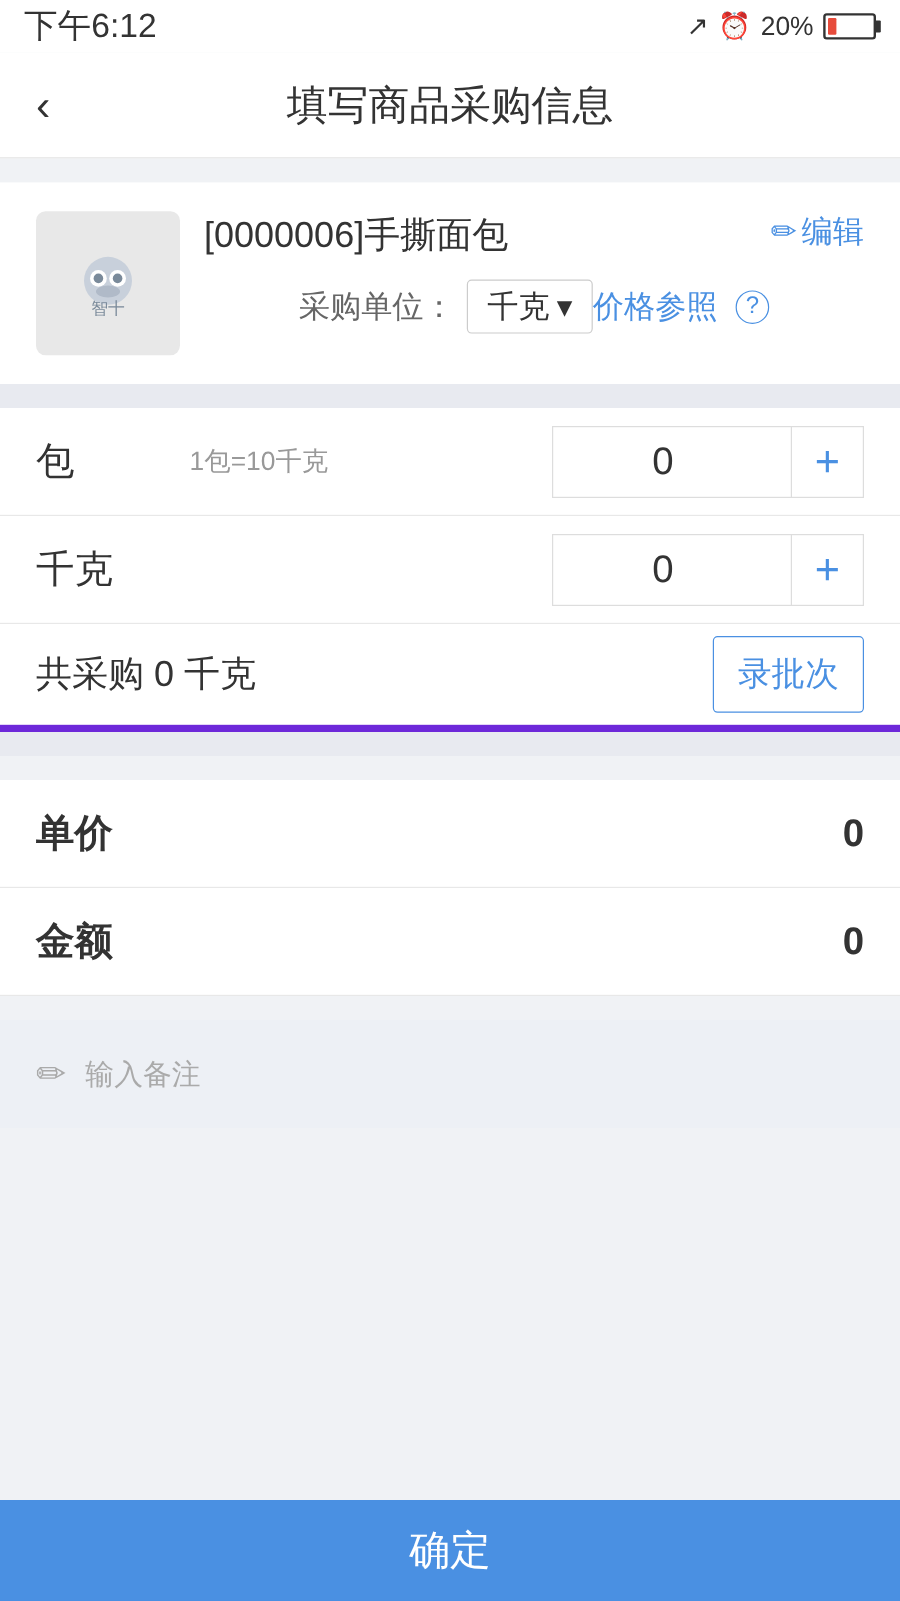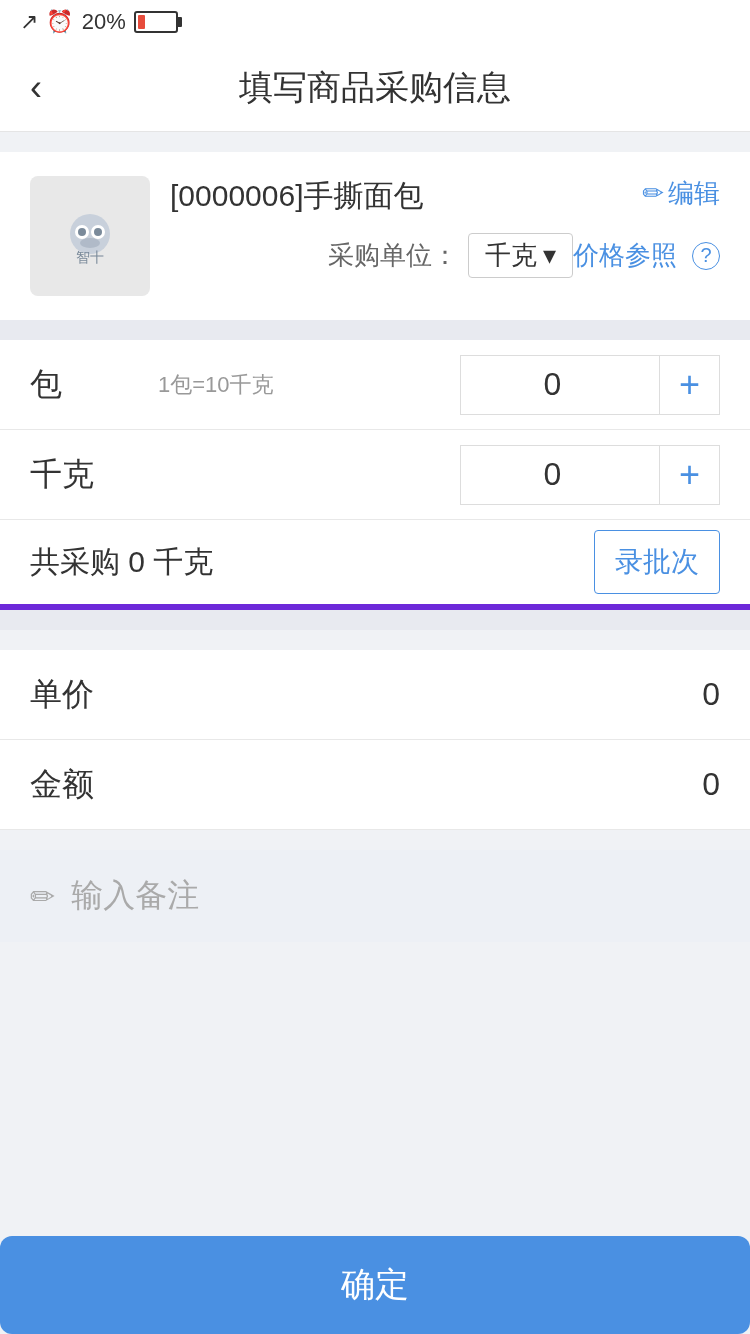--- a/index.html
+++ b/index.html
@@ -110,21 +110,21 @@
       display: flex;
       align-items: center;
       gap: 4px;
       white-space: nowrap;
       cursor: pointer;
     }
     .purchase-unit {
       margin-top: 16px;
       display: flex;
       align-items: center;
-      justify-content: flex-end;
+      justify-content: center;
     }
     .unit-label { font-size: 26px; color: #666; }
     .unit-select {
       border: 1px solid #ccc;
       border-radius: 4px;
       padding: 4px 16px;
       font-size: 26px;
       color: #333;
       background: #fff;
       cursor: pointer;
@@ -220,20 +220,21 @@
       padding: 12px 20px;
       font-size: 28px;
       border-radius: 4px;
       cursor: pointer;
     }
 
     
     .price-section {
       background: #fff;
       margin-top: 20px;
+      font-weight: bold;
     }
     .price-row {
       display: flex;
       align-items: center;
       justify-content: space-between;
       padding: 0 30px;
       min-height: 90px;
       border-bottom: 1px solid #e8e8e8;
     }
     .price-row-label {
@@ -249,53 +250,53 @@
     .remark-section {
       background: #edf0f5;
       padding: 24px 30px;
       display: flex;
       align-items: center;
       gap: 16px;
       min-height: 90px;
       margin-top: 20px;
     }
     .remark-icon { color: #aaa; font-size: 30px; }
-    .remark-text { font-size: 32px; color: #aaa; }
+    .remark-text { font-size: 24px; color: #aaa; }
 
     
     .bottom-space {
       flex: 1;
       background: #f0f2f5;
       min-height: 200px;
     }
 
     
     .confirm-btn-wrap {
       position: fixed;
       bottom: 0;
       left: 0;
       width: 750px;
-      height: 98px;
+      height: 84px;
       background: #4a90e2;
       display: flex;
       align-items: center;
       justify-content: center;
       cursor: pointer;
-      border-radius: 12px;
     }
     .confirm-btn-text {
       font-size: 34px;
       color: #fff;
       font-weight: 500;
     }
   </style>
 </head>
 <body>
 
 <div class="status-bar">
+  <div class="status-center">下午6:12</div>
   <div class="status-right">
     <span>↗</span>
     <span>⏰</span>
     <span>20%</span>
     <span class="battery-icon">
       <span class="battery-fill"></span>
     </span>
   </div>
 </div>
 

